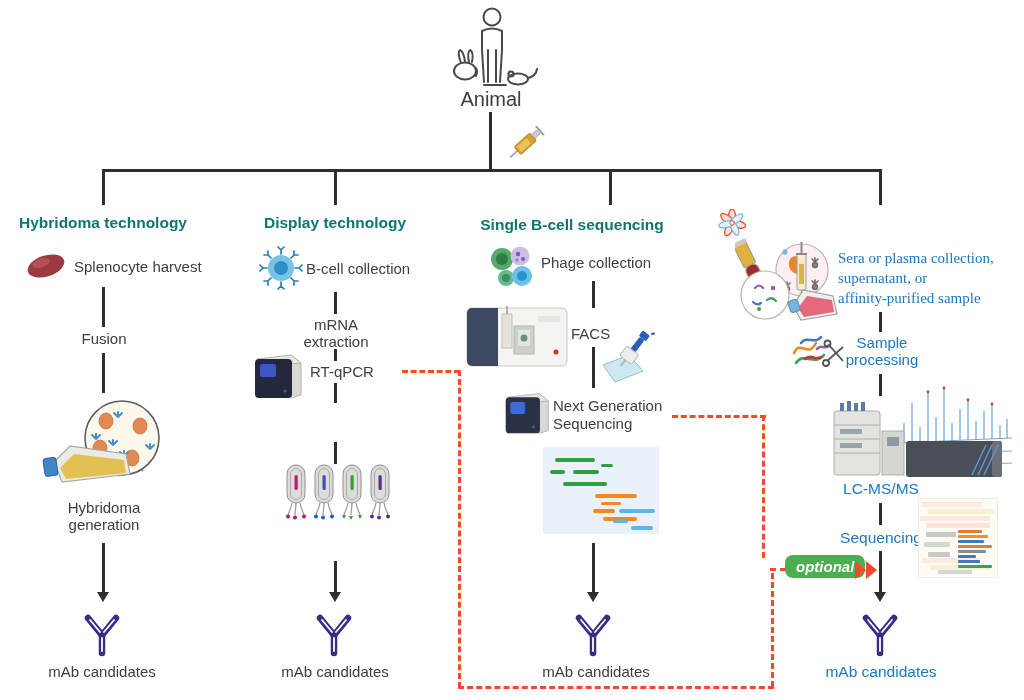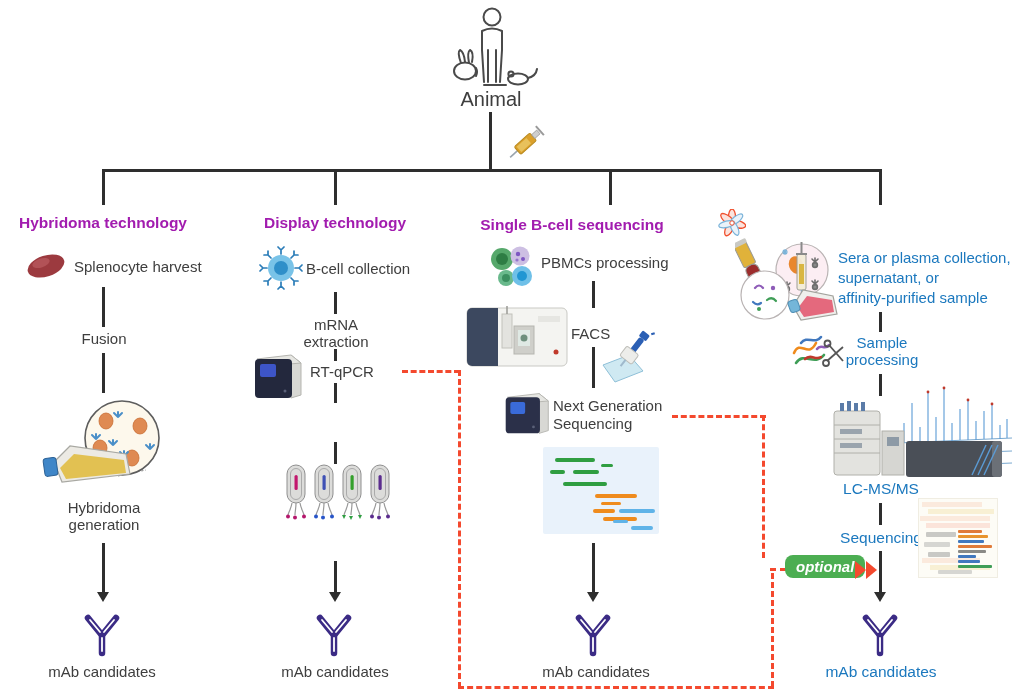--- a/index.html
+++ b/index.html
@@ -1,21 +1,21 @@
 <!DOCTYPE html>
 <html><head>
 <meta charset="utf-8">
 <style>
   html,body{margin:0;padding:0;background:#ffffff;}
   #canvas{position:relative;width:1024px;height:700px;background:#ffffff;overflow:hidden;
           font-family:"Liberation Sans","DejaVu Sans",sans-serif;}
   .abs{position:absolute;}
   .lbl{position:absolute;font-size:15px;color:#3e3e3e;line-height:17px;white-space:pre-line;}
   .ctr{transform:translateX(-50%);text-align:center;}
-  .hd{position:absolute;font-size:15.5px;font-weight:700;color:#a21caf;white-space:nowrap;}
+  .hd{position:absolute;font-size:15.5px;font-weight:700;color:#0f766e;white-space:nowrap;}
   .blue{color:#1b78be;}
   .redhd{color:#f1492e;}
   .vline{position:absolute;width:2.5px;background:#2e2e2e;}
   .hline{position:absolute;height:2.5px;background:#2e2e2e;}
   .arrow{position:absolute;width:2.5px;background:#2e2e2e;}
   .arrow::after{content:"";position:absolute;left:-5px;bottom:-9px;width:0;height:0;
     border:6.2px solid transparent;border-bottom:0;border-top:10px solid #2e2e2e;}
   .dash-h{position:absolute;height:0;border-top:3px dashed #f4492e;}
   .dash-v{position:absolute;width:0;border-left:3px dashed #f4492e;}
   .badge{position:absolute;background:#4cae52;color:#ffffff;font-style:italic;font-weight:700;
@@ -193,21 +193,21 @@
       <circle cx="16" cy="16" r="6" fill="#2e7d44"></circle>
     <circle cx="34" cy="13" r="9.5" fill="#cdbfe3"></circle>
     <circle cx="32" cy="11" r="2.2" fill="#7e57c2"></circle>
       <circle cx="37" cy="16" r="2" fill="#7e57c2"></circle>
       <circle cx="31" cy="17" r="1.6" fill="#9575cd"></circle>
     <circle cx="20" cy="35" r="8" fill="#69b98c"></circle>
       <circle cx="20" cy="35" r="4" fill="#3b8f60"></circle>
     <circle cx="36" cy="33" r="10" fill="#6fc0e8"></circle>
       <circle cx="36" cy="33" r="5" fill="#2196d3"></circle>
   </svg>
-  <div class="lbl" style="left:541px;top:254px;">PBMCs processing</div>
+  <div class="lbl" style="left:541px;top:254px;">Phage collection</div>
 
   <div class="vline" style="left:592px;top:281px;height:27px;"></div>
 
   <svg class="abs" style="left:466px;top:304px;" width="102" height="64" viewBox="0 0 102 64">
     <rect x="1" y="4" width="100" height="58" rx="5" fill="#f4f4f1" stroke="#c9c9c4"></rect>
     <path d="M6 4 H32 V62 H6 a5 5 0 0 1 -5 -5 V9 a5 5 0 0 1 5 -5 Z" fill="#3c485f"></path>
     <rect x="36" y="10" width="10" height="34" fill="#e3e3df" stroke="#c2c2bc"></rect>
     <rect x="48" y="22" width="20" height="28" fill="#cfcfca" stroke="#b5b5b0"></rect>
     <rect x="52" y="26" width="12" height="16" fill="#dfe9e4"></rect>
     <circle cx="58" cy="34" r="3.5" fill="#6e8f7d"></circle>
@@ -304,21 +304,21 @@
       <line x1="66.5" y1="4" x2="66.5" y2="16" stroke="#8a8a8a" stroke-width="2"></line>
       <line x1="61" y1="16" x2="72" y2="16" stroke="#8a8a8a" stroke-width="2"></line>
       <line x1="66.5" y1="52" x2="66.5" y2="70" stroke="#88a9c4" stroke-width="1.4"></line>
     </g>
     <g transform="translate(54,42)">
       <polygon points="4,26 14,10 44,16 48,34 12,40" fill="#efefec" stroke="#a3a39d" stroke-width="1.2"></polygon>
       <polygon points="9,28 18,16 43,20 45,32 15,37" fill="#e4697d"></polygon>
       <rect x="0" y="20" width="10" height="12" rx="3" fill="#74b6d9" stroke="#4f8fb5" transform="rotate(-20 5 26)"></rect>
     </g>
   </svg>
-  <div class="lbl blue" style="left:838px;top:248px;line-height:20px;">Sera or plasma collection,
+  <div class="lbl blue" style="left:838px;top:248px;line-height:20px;font-family:Liberation Serif, serif;">Sera or plasma collection,
 supernatant,  or
 affinity-purified sample</div>
 
   <div class="vline" style="left:879px;top:312px;height:20px;"></div>
 
   <svg class="abs" style="left:791px;top:331px;" width="54" height="42" viewBox="0 0 54 42">
     <g fill="none" stroke-width="2.6" stroke-linecap="round">
       <path d="M3 22 C9 8 17 28 25 12" stroke="#ef8b1d"></path>
       <path d="M5 32 C13 20 23 36 33 24" stroke="#3f9e57"></path>
       <path d="M10 12 C16 4 24 14 30 6" stroke="#4178be"></path>

